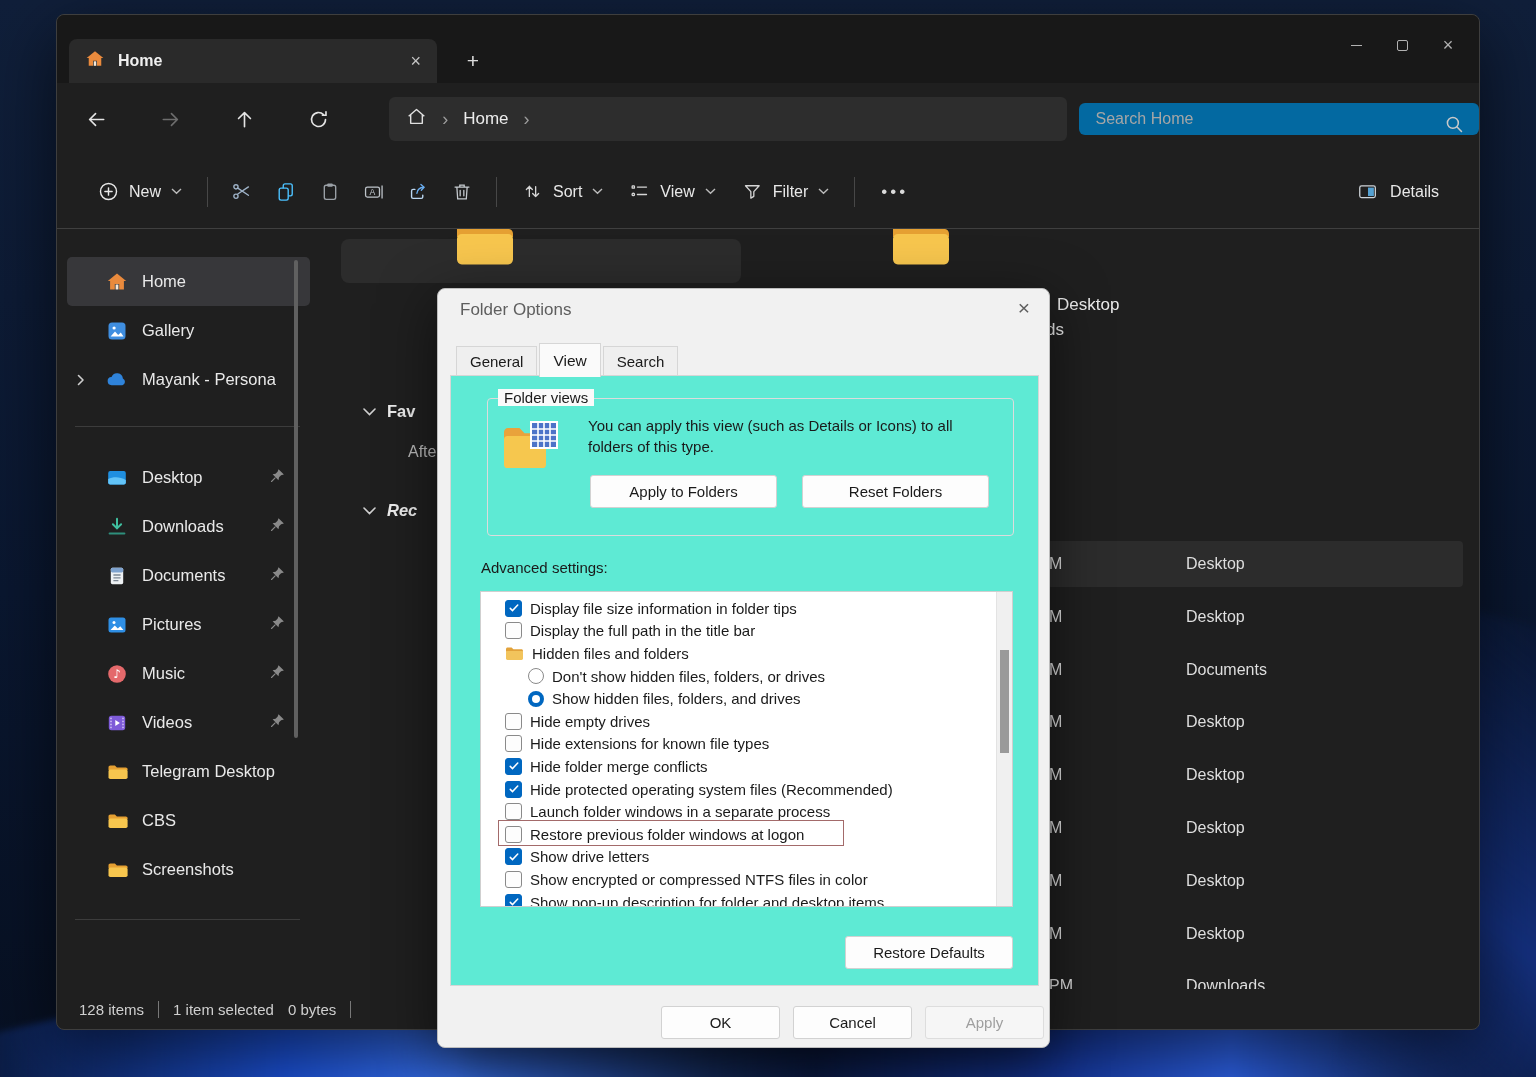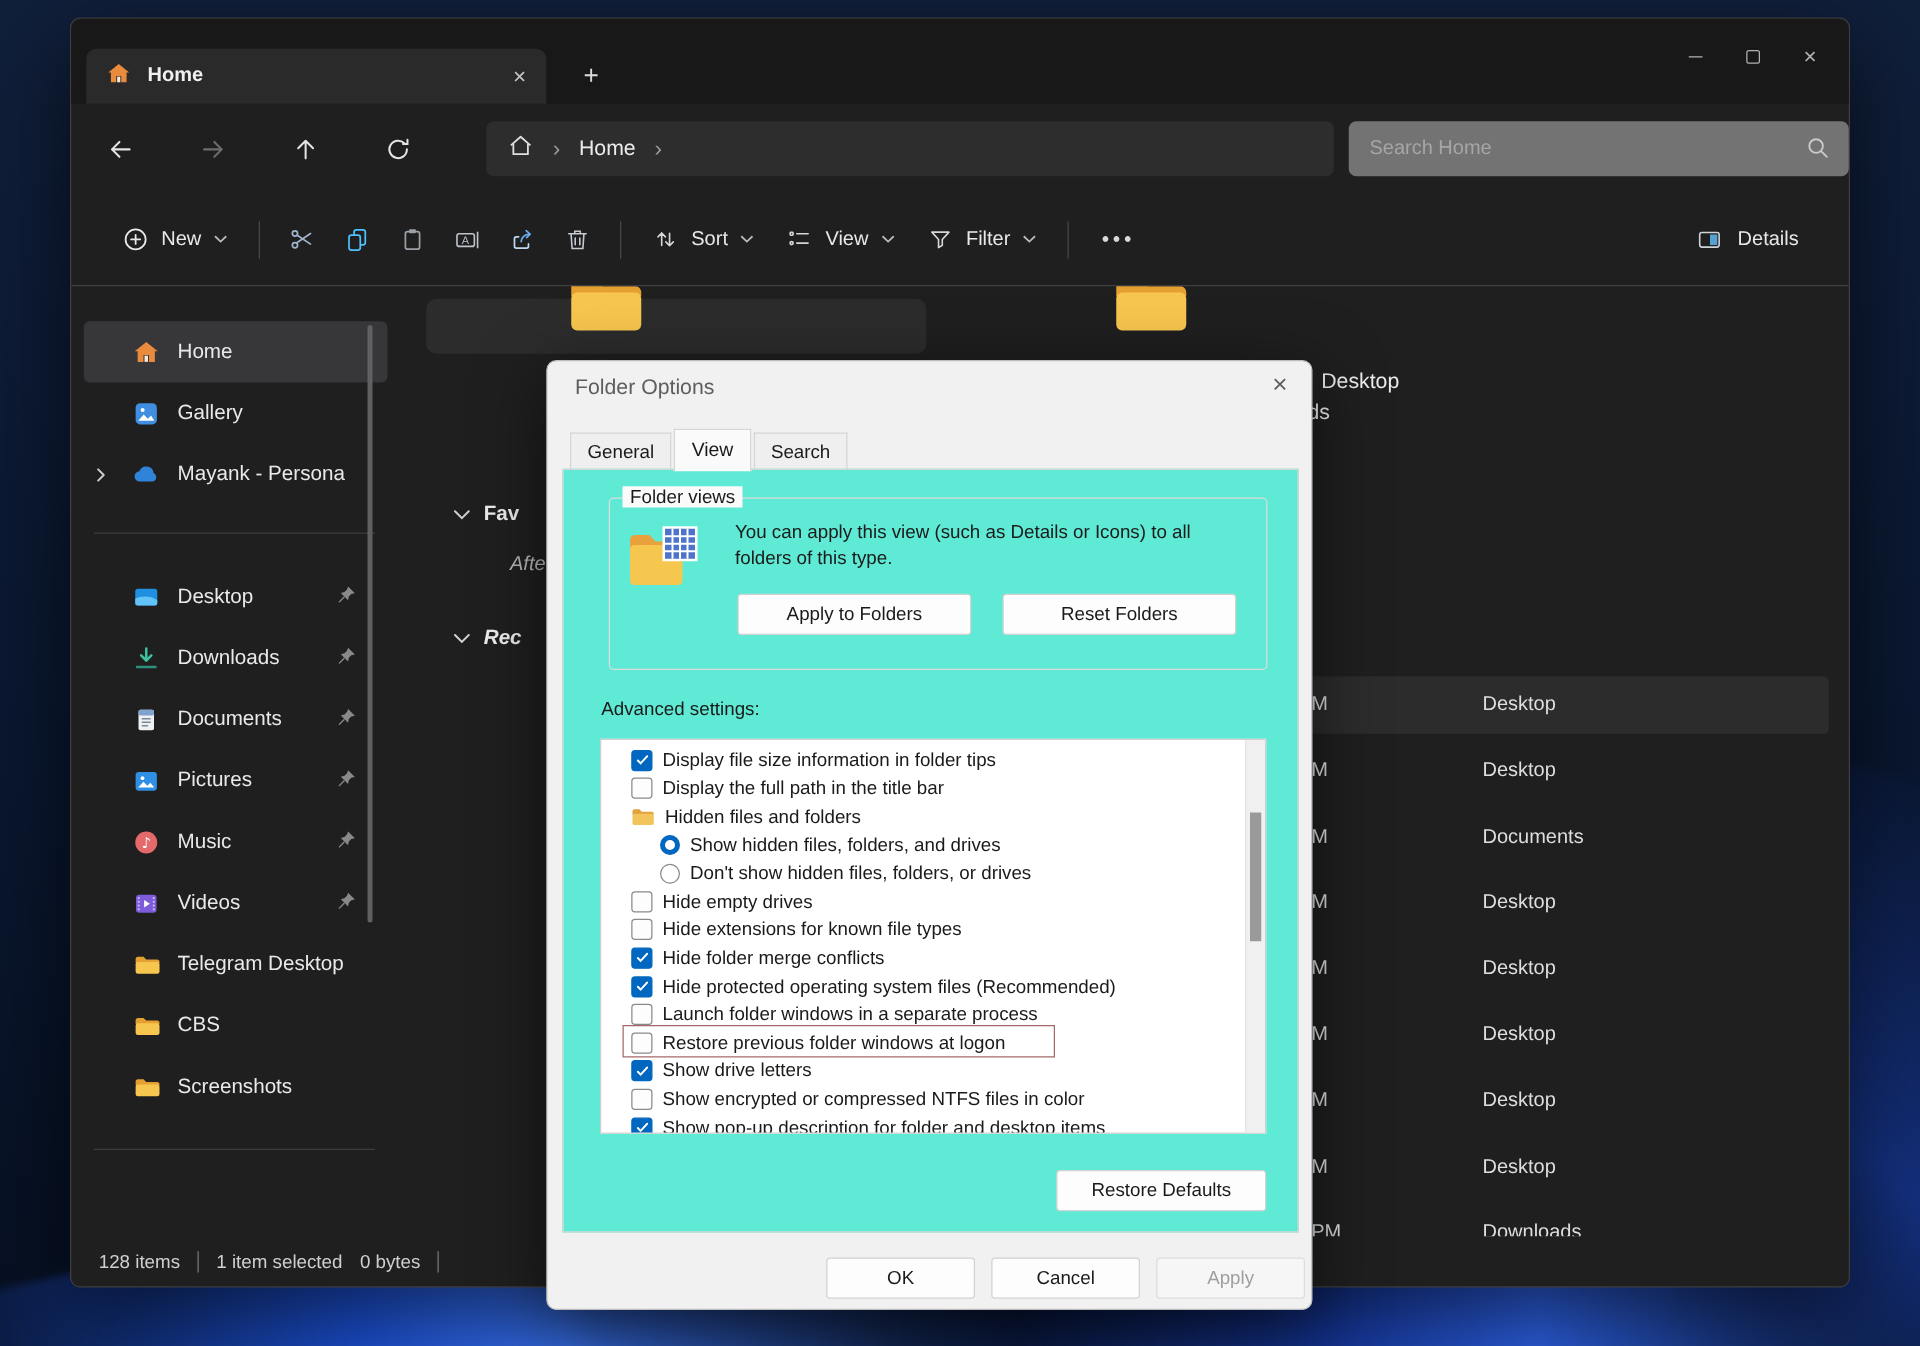--- a/index.html
+++ b/index.html
@@ -21,21 +21,21 @@
   .wc { width:46px; height:32px; display:flex; align-items:center; justify-content:center; color:#b2b2b2; }
   .wc-min-glyph { width:11px; height:1px; background:#b2b2b2; }
   .wc-max-glyph { width:11px; height:11px; border:1.3px solid #b2b2b2; border-radius:2px; }
   .wc-close-glyph { font-size:18px; line-height:1; }
 
   .navbar { height:72px; display:flex; align-items:center; padding-left:28px; }
   .navbtn { width:24px; height:24px; margin-right:50px; display:flex; align-items:center; justify-content:center; }
   .navbtn svg { display:block; }
   .breadcrumb { margin-left:9px; width:683px; height:44px; background:#2d2d2d; border-radius:6px; display:flex; align-items:center; gap:15px; padding:0 17px; color:#ececec; font-size:17px; }
   .crumb-chev { color:#9d9d9d; font-size:18px; }
-  .searchbox { margin-left:12px; width:404px; height:44px; background:#737373; border-radius:6px; position:relative; display:flex; }
+  .searchbox { margin-left:12px; width:404px; height:32px; background:#0369a1; border-radius:6px; position:relative; display:flex; }
   .searchbox input { background:transparent; border:none; outline:none; color:#e6e6e6; font-size:16px; font-family:"Liberation Sans",sans-serif; padding-left:17px; width:350px; }
   .searchbox input::placeholder { color:#a6a6a6; }
   .search-ico { position:absolute; right:14px; top:11px; }
 
   .toolbar { height:74px; display:flex; align-items:center; padding:0 28px; border-bottom:1px solid #3f3f3f; }
   .tb-btn { display:flex; align-items:center; gap:10px; padding:0 13px; height:42px; color:#e8e8e8; font-size:16px; border-radius:4px; }
   .tb-ico { width:44px; height:42px; display:flex; align-items:center; justify-content:center; border-radius:4px; }
   .tb-div { width:1px; height:30px; background:#474747; margin:0 12px; }
   .tb-more { color:#dadada; font-size:17px; letter-spacing:3px; padding:0 14px; }
   .tb-details { margin-left:auto; display:flex; align-items:center; gap:11px; color:#e8e8e8; font-size:16px; padding-right:12px; }
@@ -53,21 +53,21 @@
   .sb-scroll { position:absolute; right:18px; top:31px; width:4px; height:478px; background:#606060; border-radius:2px; }
 
   .main { flex:1; position:relative; overflow:hidden; }
   .tile { position:absolute; left:25px; top:10px; width:400px; height:44px; background:#2c2c2c; border-radius:8px; }
   .gfolder { position:absolute; top:-14px; }
   .gf1 { left:137px; } .gf2 { left:573px; }
   .bg-label { position:absolute; color:#ececec; font-size:17px; }
   .bgl1 { left:741px; top:66px; } .bgl2 { left:730px; top:91px; }
   .bg-sec { position:absolute; display:flex; align-items:center; gap:11px; color:#ececec; font-size:16.5px; font-weight:700; }
   .bgs1 { left:47px; top:173px; } .bgs2 { left:47px; top:272px;font-style:italic; }
-  .bg-name { position:absolute; left:92px; top:214px; color:#b9b9b9; font-size:16px;font-style:italic; }
+  .bg-name { position:absolute; left:92px; top:214px; color:#b9b9b9; font-size:16px; }
   .frow { position:absolute; left:731px; width:416px; height:46px; display:flex; align-items:center; font-size:16px; color:#dedede; border-radius:4px; }
   .frow.selrow { background:#2c2c2c; }
   .frow .frag { width:139px; padding-left:2px; }
 
   .statusbar { position:absolute; left:0; right:0; bottom:0; height:40px; display:flex; align-items:center; gap:14px; padding-left:22px; color:#cfcfcf; font-size:15px; }
   .vd { width:1px; height:17px; background:#787878; }
 
   
   .dialog { position:absolute; left:437px; top:288px; width:613px; height:760px; background:#f1f1f1; border:1px solid #bdbdbd; border-radius:8px; box-shadow:0 14px 55px rgba(0,0,0,.55); z-index:5; color:#1a1a1a; font-size:15px; }
   .dlg-title { position:absolute; left:22px; top:11px; font-size:17px; color:#5e5e5e; }
@@ -553,26 +553,26 @@
         <div class="lrow">
             <span class="lb-foldico">
               <svg width="19" height="15" viewBox="0 0 19 15">
                 <path d="M1 3c0-.9.7-1.6 1.6-1.6h4L8.4 3.3h8c.9 0 1.6.7 1.6 1.6v.8H1z" fill="#e2a23a"></path>
                 <rect x="1" y="5" width="17" height="9" rx="1.4" fill="#f2c45c"></rect>
               </svg>
             </span>
             <span>Hidden files and folders</span>
           </div>
         <div class="lrow ind">
+            <span class="rd"></span>
+            <span>Don't show hidden files, folders, or drives</span>
+          </div>
+        <div class="lrow ind">
             <span class="rd on"></span>
             <span>Show hidden files, folders, and drives</span>
-          </div>
-        <div class="lrow ind">
-            <span class="rd"></span>
-            <span>Don't show hidden files, folders, or drives</span>
           </div>
         <div class="lrow">
             <span class="cb"></span>
             <span>Hide empty drives</span>
           </div>
         <div class="lrow">
             <span class="cb"></span>
             <span>Hide extensions for known file types</span>
           </div>
         <div class="lrow">

